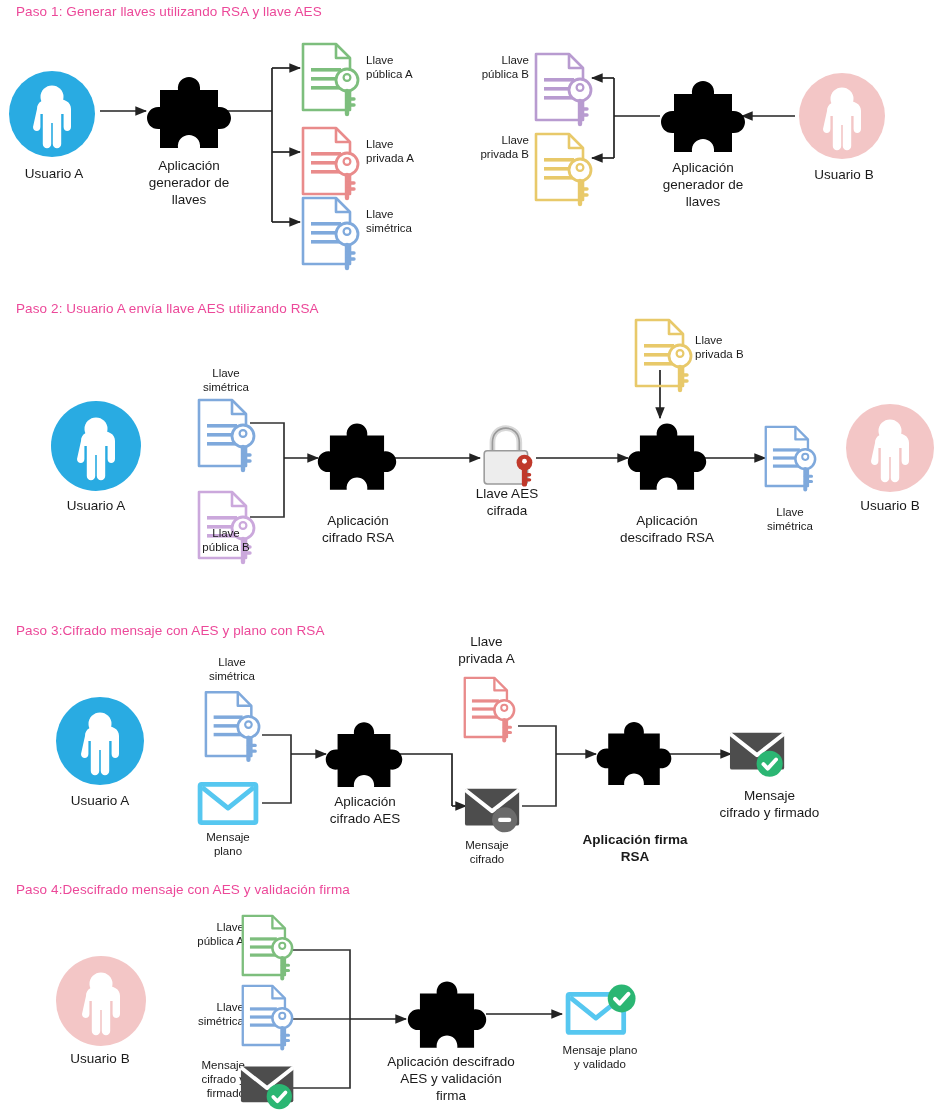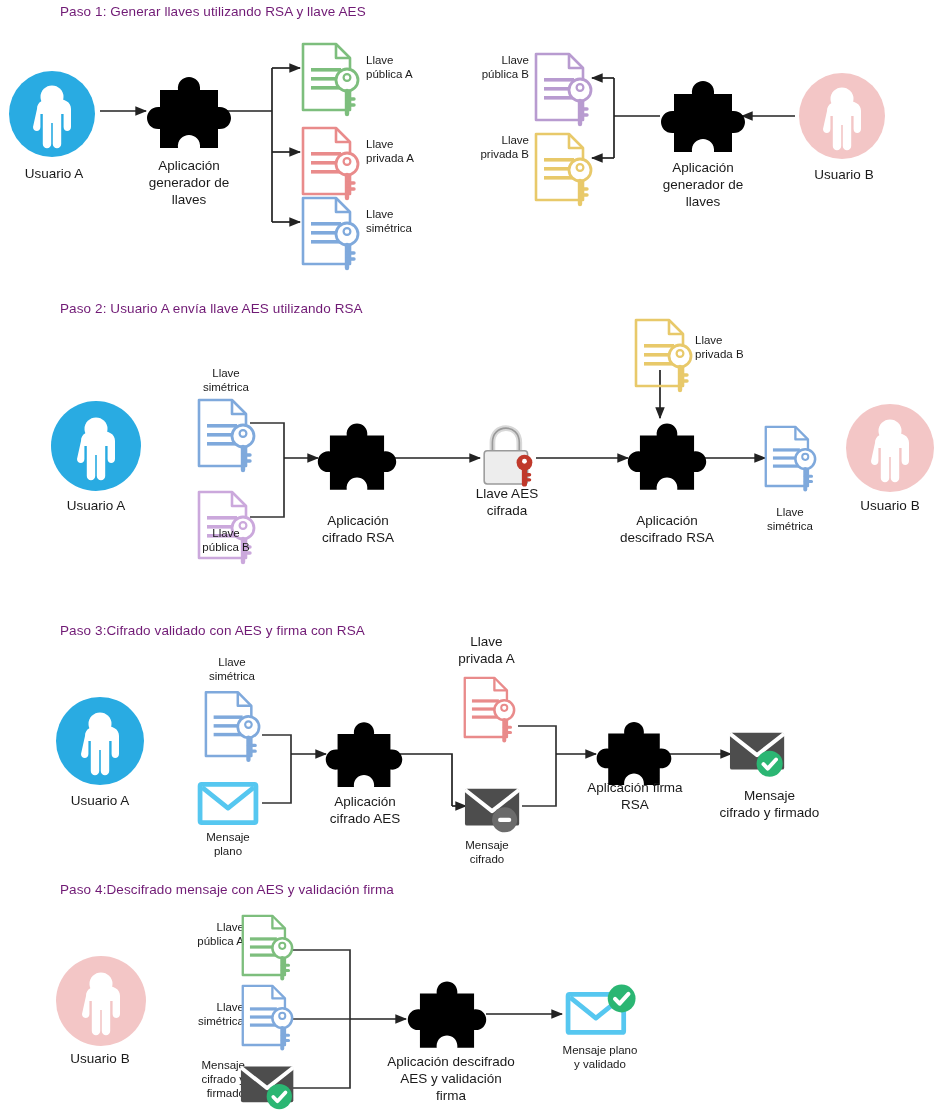--- a/index.html
+++ b/index.html
@@ -2,23 +2,22 @@
 <html><head>
 <meta charset="utf-8">
 <style>
   html,body{margin:0;padding:0;background:#ffffff;}
   body{
     width:951px;height:1115px;position:relative;overflow:hidden;
     font-family:"Liberation Sans","DejaVu Sans",sans-serif;
     color:#1a1a1a;
   }
   .step-title{
-    position:absolute;font-size:13.5px;color:#701a75;white-space:nowrap;
+    position:absolute;font-size:13.5px;color:#ec4899;white-space:nowrap;
     letter-spacing:.1px;
-    margin-left:44px;
   }
   .node{position:absolute;}
   .lbl{
     position:absolute;font-size:11.5px;line-height:14px;text-align:center;
     color:#1a1a1a;white-space:pre-line;
   }
   .lbl.big{font-size:13.5px;line-height:17px;}
   .lbl.l{text-align:right;}
   svg{display:block;overflow:visible;}
   .wire{position:absolute;pointer-events:none;}
@@ -278,21 +277,21 @@
 simétrica</div>
 
 <div class="node" style="left:845px;top:403px;">
   <svg width="90" height="90" viewBox="0 0 90 90">
     <circle cx="45" cy="45" r="44" fill="#F3C6C6"></circle>
     <use href="#person" x="45" y="44"></use>
   </svg>
 </div>
 <div class="lbl big" style="left:830px;top:497px;width:120px;">Usuario B</div>
 
-<div class="step-title" style="left:16px;top:623px;">Paso 3:Cifrado validado con AES y firma con RSA</div>
+<div class="step-title" style="left:16px;top:623px;">Paso 3:Cifrado mensaje con AES y plano con RSA</div>
 
 <svg class="wire" style="left:0;top:620px;width:951px;height:270px;">
 
   <path d="M262,115 L291,115 L291,183 L262,183" fill="none" stroke="#333" stroke-width="1.7"></path>
   <line x1="291" y1="134" x2="326" y2="134" stroke="#222" stroke-width="1.7" marker-end="url(#arrow)"></line>
 
   <path d="M400,134 L452,134 L452,186" fill="none" stroke="#222" stroke-width="1.7"></path>
   <line x1="452" y1="186" x2="466" y2="186" stroke="#222" stroke-width="1.7" marker-end="url(#arrow)"></line>
 
   <path d="M518,106 L556,106 L556,186 L522,186" fill="none" stroke="#333" stroke-width="1.7"></path>
@@ -350,21 +349,21 @@
   </svg>
 </div>
 <div class="lbl" style="left:447px;top:838px;width:80px;">Mensaje
 cifrado</div>
 
 <div class="node" style="left:594px;top:721px;">
   <svg width="80" height="66" viewBox="0 0 90 74">
       <use href="#puzzle"></use>
     </svg>
 </div>
-<div class="lbl big" style="left:567px;top:779px;width:136px;">Aplicación firma
+<div class="lbl big" style="left:567px;top:831px;width:136px;font-weight:bold;">Aplicación firma
 RSA</div>
 
 <div class="node" style="left:729px;top:727px;color:#4D4D4D;">
   <svg width="60" height="60" viewBox="0 0 62 58">
     <use href="#env-filled"></use>
     <g transform="translate(42,36)">
         <use href="#badge-ok"></use>
       </g>
   </svg>
 </div>

